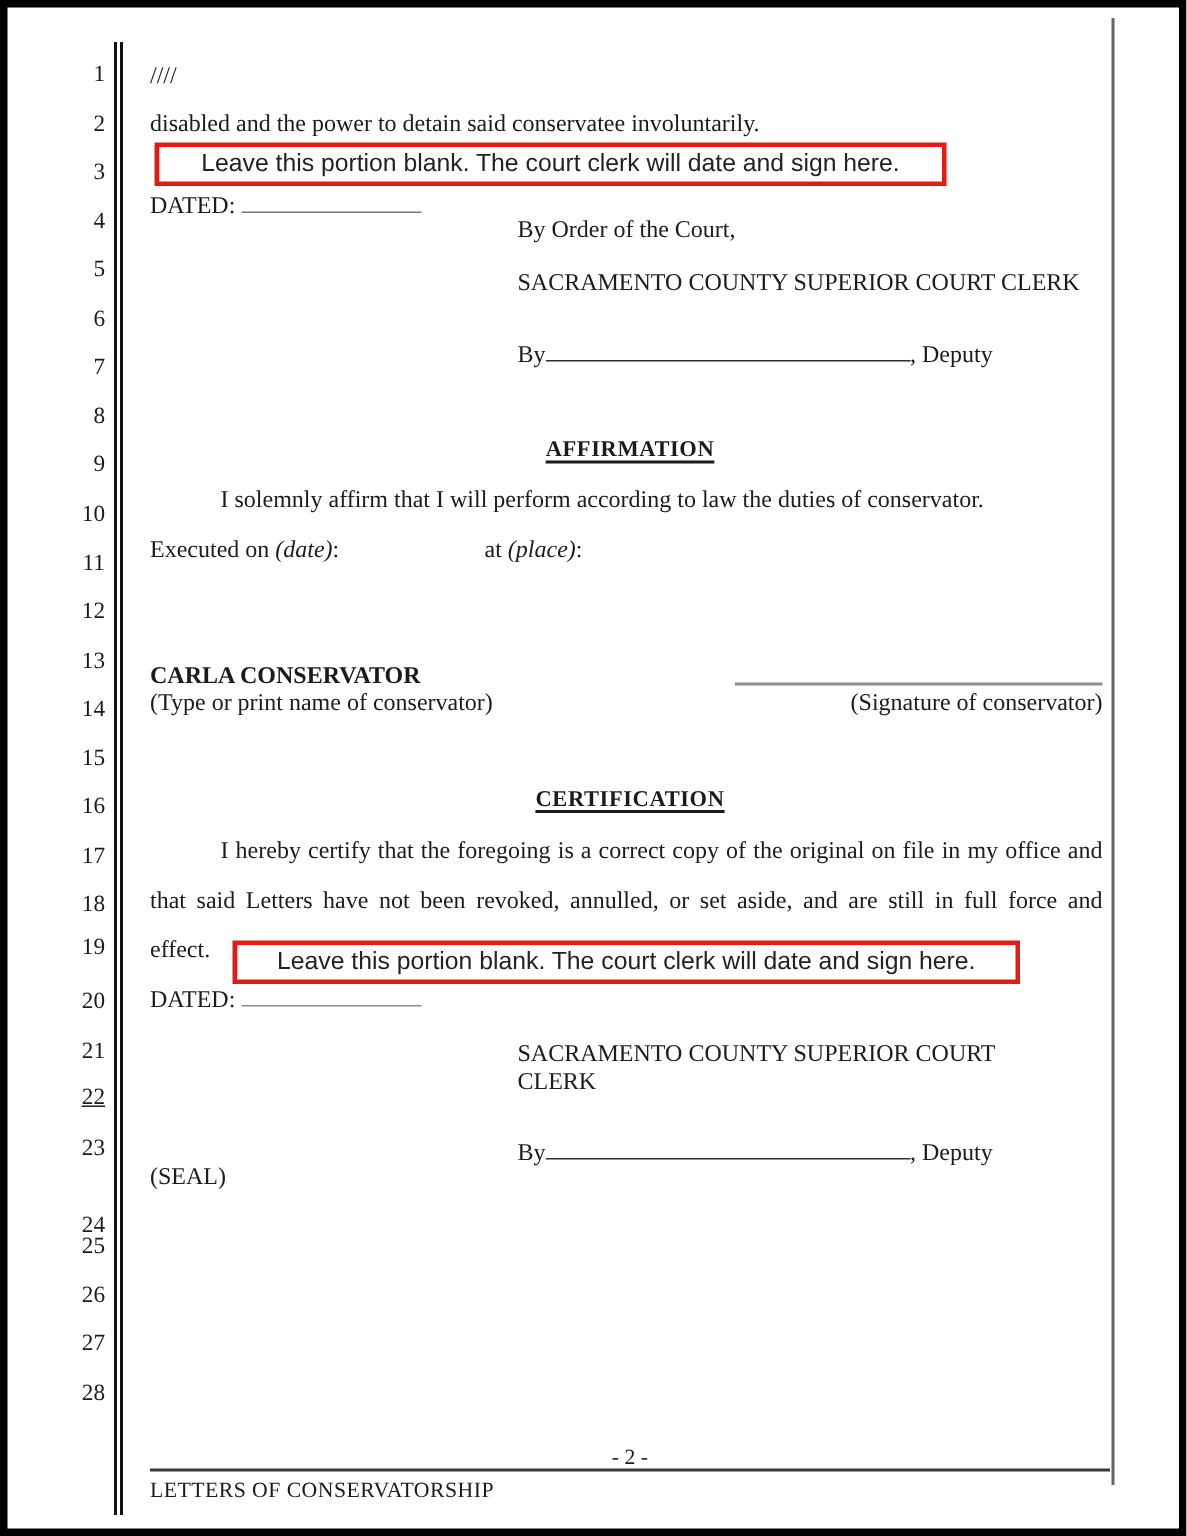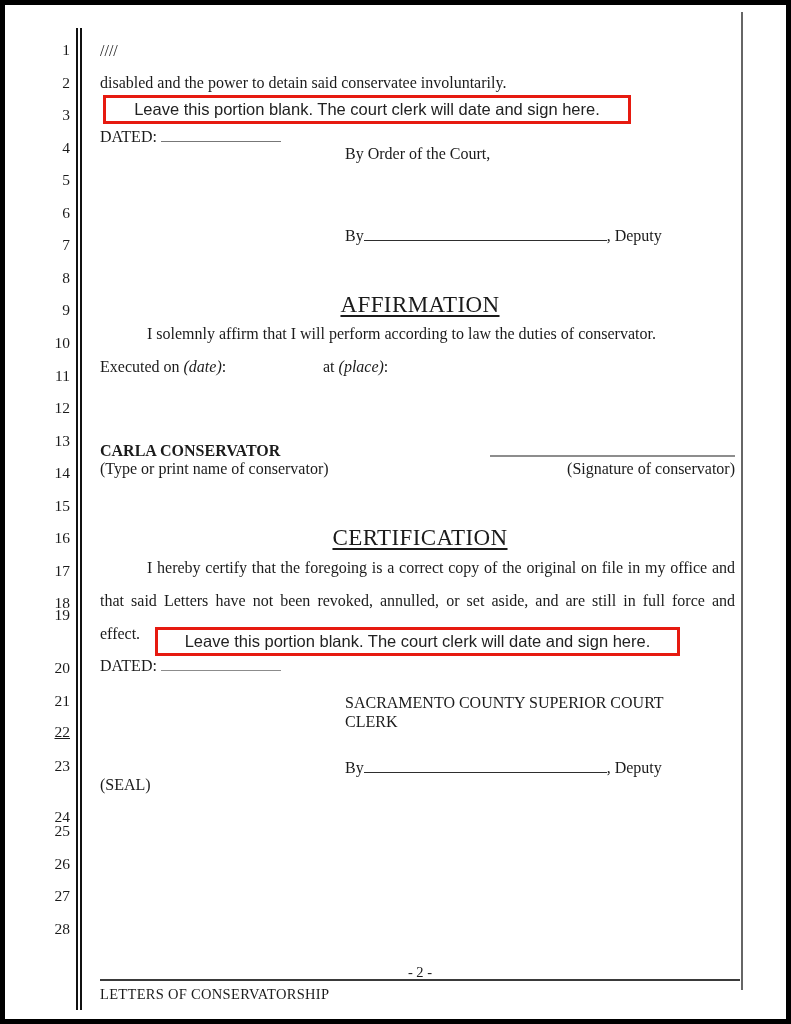--- a/index.html
+++ b/index.html
@@ -12,21 +12,21 @@
     font-family:"Liberation Serif", serif;
     color:#1b1b1b;
     overflow:hidden;
   }
   .abs{position:absolute;}
   .t{font-size:16px;line-height:1.18;white-space:nowrap;}
   .sm{font-size:14.5px;}
   .b{font-weight:bold;}
   .it{font-style:italic;}
   .heading{
-    font-size:23px;font-weight:normal;letter-spacing:.4px;
+    font-size:15px;font-weight:bold;letter-spacing:.4px;
     text-decoration:underline;text-decoration-thickness:1.5px;text-underline-offset:3px;
     text-align:center;width:640px;left:95px;
   }
   .just{white-space:normal;text-align:justify;text-align-last:justify;}
   
   .ln-col{left:0;top:0;width:65px;height:1024px;}
   .ln{position:absolute;right:0;width:65px;text-align:right;font-size:15.5px;line-height:1;}
   .dbl-rule{left:71px;top:23px;width:6px;height:982px;border-left:2px solid #111;border-right:2px solid #111;box-sizing:border-box;}
   .right-rule{left:736px;top:7px;width:2px;height:978px;background:#666;}
   
@@ -63,21 +63,21 @@
       <div class="ln" style="top: 297.4px;">9</div>
       <div class="ln" style="top: 329.95px;">10</div>
       <div class="ln" style="top: 362.5px;">11</div>
       <div class="ln" style="top: 395.05px;">12</div>
       <div class="ln" style="top: 427.6px;">13</div>
       <div class="ln" style="top: 460.15px;">14</div>
       <div class="ln" style="top: 492.7px;">15</div>
       <div class="ln" style="top: 525.25px;">16</div>
       <div class="ln" style="top: 557.8px;">17</div>
       <div class="ln" style="top: 590.35px; margin-left: 16px;">18</div>
-      <div class="ln" style="top: 602px; margin-left: 32px;">19</div>
+      <div class="ln" style="top: 619px; margin-left: 32px;">19</div>
       <div class="ln" style="top: 655.45px;">20</div>
       <div class="ln" style="top: 688px;">21</div>
       <div class="ln" style="top: 719px; text-decoration: underline;">22</div>
       <div class="ln" style="top: 753.1px;">23</div>
       <div class="ln" style="top: 804px;">24</div>
       <div class="ln" style="top: 818.2px;">25</div>
       <div class="ln" style="top: 850.75px;">26</div>
       <div class="ln" style="top: 883.3px;">27</div>
       <div class="ln" style="top: 915.85px;">28</div>
     </div>
@@ -90,20 +90,21 @@
   <div class="abs callout" style="left: 98px; top: 90px; width: 528px; height: 29px; border-color: rgb(230, 26, 16);">
     <span>Leave this portion blank. The court clerk will date and sign here.</span>
   </div>
 
   <div class="abs t" style="left:95px;top:121px;">
     <span>DATED:</span>
     <span class="blank blank-dated"></span>
   </div>
 
   <div class="abs t" style="left:340px;top:140px;">By Order of the Court,</div>
+  <div class="abs t" style="left:340px;top:175px;">SACRAMENTO COUNTY SUPERIOR COURT CLERK</div>
 
   <div class="abs t" style="left:340px;top:220px;">
     <span>By</span><span class="blank blank-by"></span><span>, Deputy</span>
   </div>
 
   <div class="abs heading" style="top:287px;">AFFIRMATION</div>
   <div class="abs t" style="left:142px;top:320px;">I solemnly affirm that I will perform according to law the duties of conservator.</div>
 
   <div class="abs t" style="left:95px;top:353px;">
     <span>Executed on </span><span class="it">(date)</span><span>:</span>

